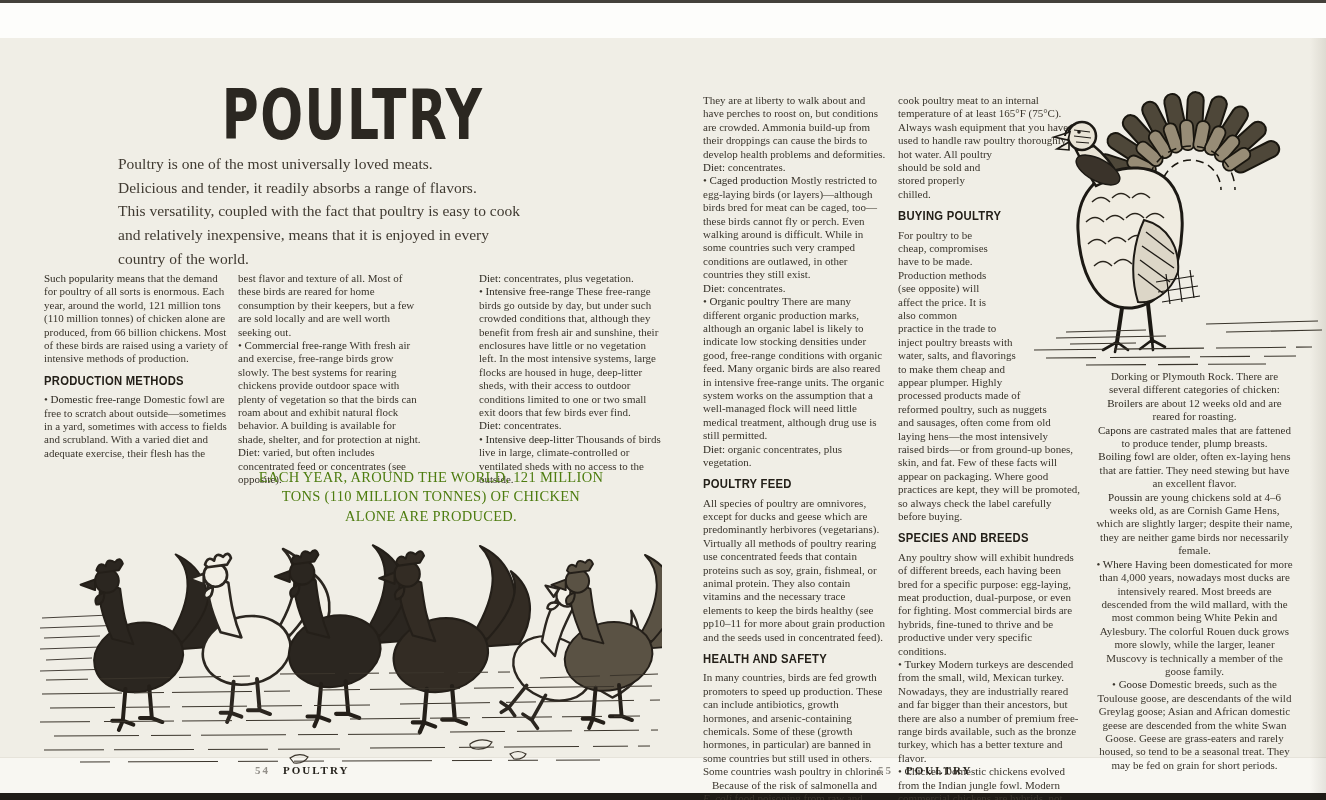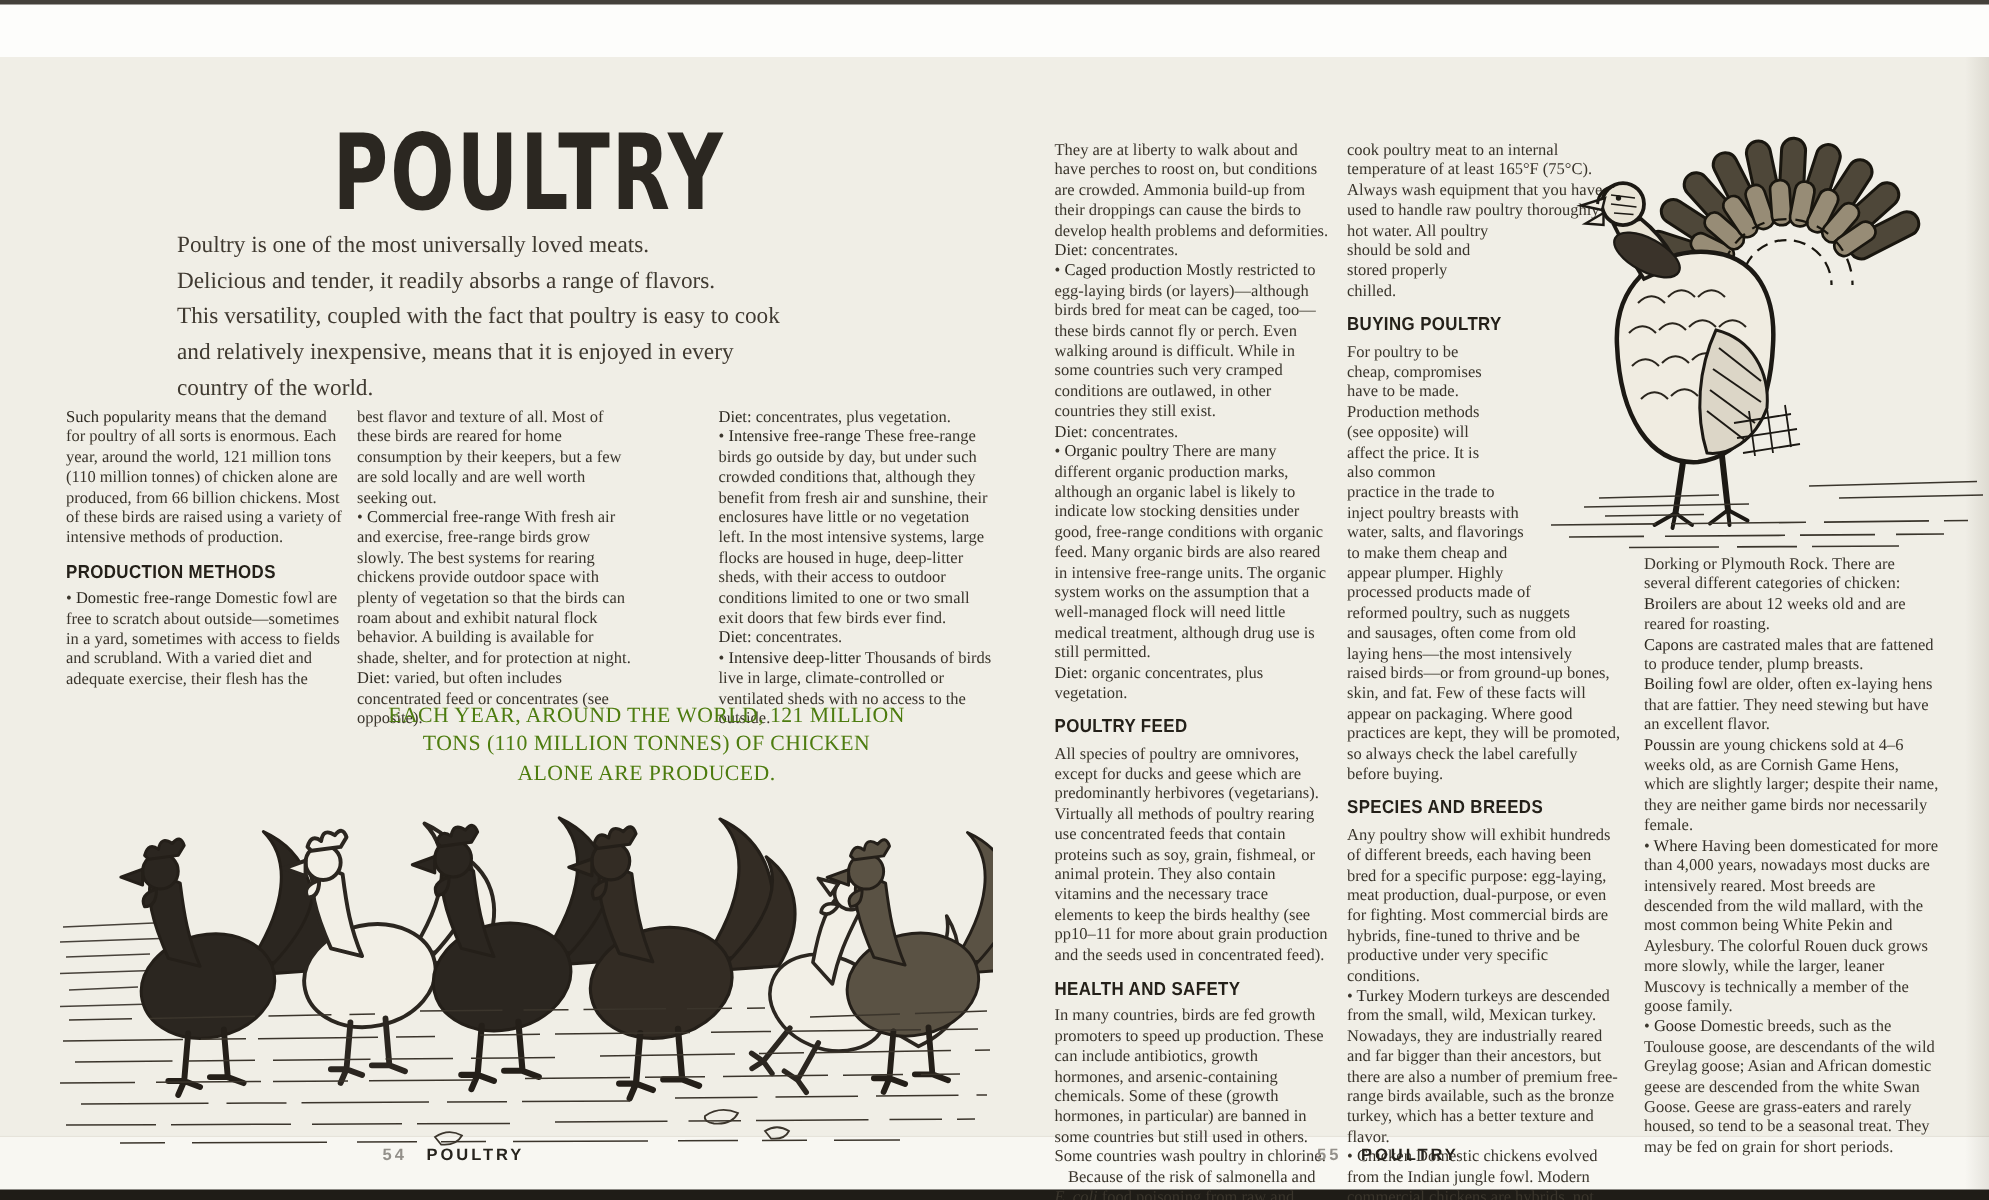--- a/index.html
+++ b/index.html
@@ -37,29 +37,29 @@
   .colhead{
     font-family:"Liberation Sans",sans-serif;font-weight:700;font-size:12.5px;
     color:#242019;letter-spacing:0.3px;margin:8px 0 4px 0;
     transform:scaleX(0.9);transform-origin:0 50%;white-space:nowrap;
   }
   .col-l1{left:44px;top:272px;width:186px;}
   .col-l2{left:238px;top:272px;width:186px;}
   .col-l3{left:436px;top:272px;width:186px;margin-left:43px;}
   .col-r1{left:703px;top:94px;width:184px;}
   .col-r2{left:898px;top:94px;width:184px;}
-  .col-r3{left:1096px;top:370px;width:197px;}
+  .col-r3{left:1096px;top:370px;width:197px;text-align:center;}
   .wrapshim{float:right;clear:right;}
 
   .illus{position:absolute;}
   .illus-chickens{left:40px;top:522px;width:622px;height:246px;}
   .illus-turkey{left:1026px;top:62px;width:300px;height:310px;}
 
   .footer{
-    position:absolute;top:764px;font-family:Liberation Sans, sans-serif;
+    position:absolute;top:764px;font-family:Liberation Serif, serif;
     font-size:11px;font-weight:700;letter-spacing:2px;color:#26231d;white-space:nowrap;
   }
   .footer .num{color:#93908a;margin-right:13px;}
   .footer-left{left:255px;}
   .footer-right{left:878px;}
 </style>
 </head>
 <body>
 
 <div class="photo-edge-top"></div>

